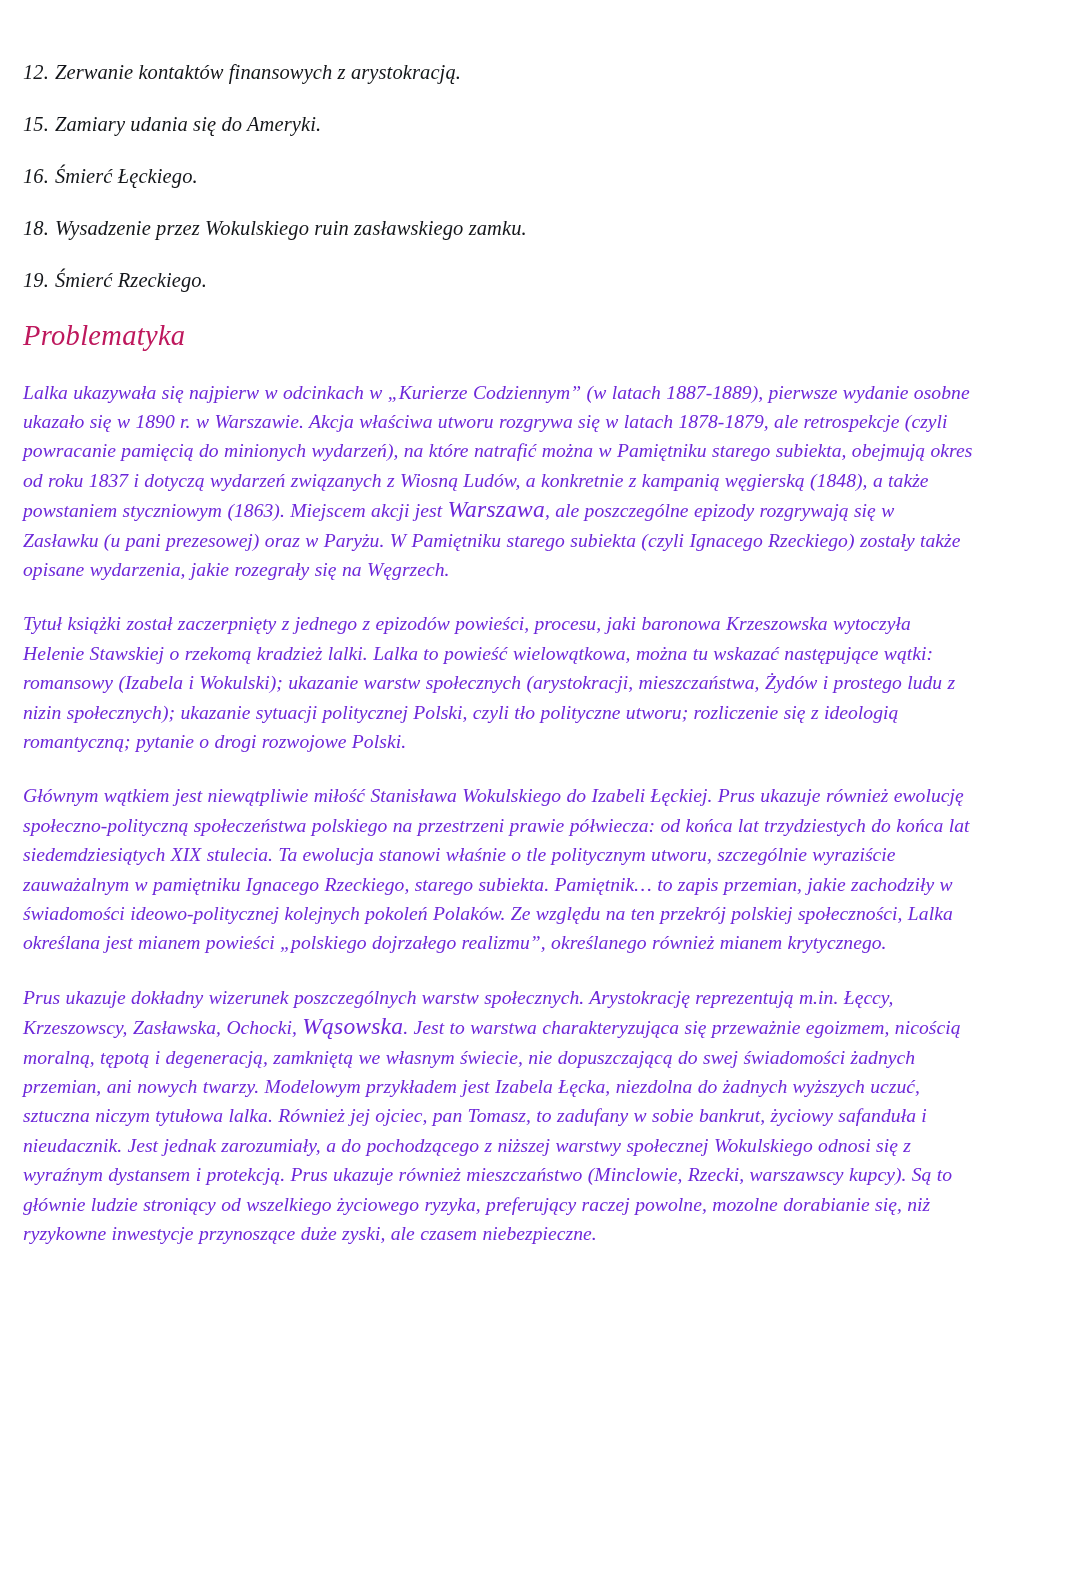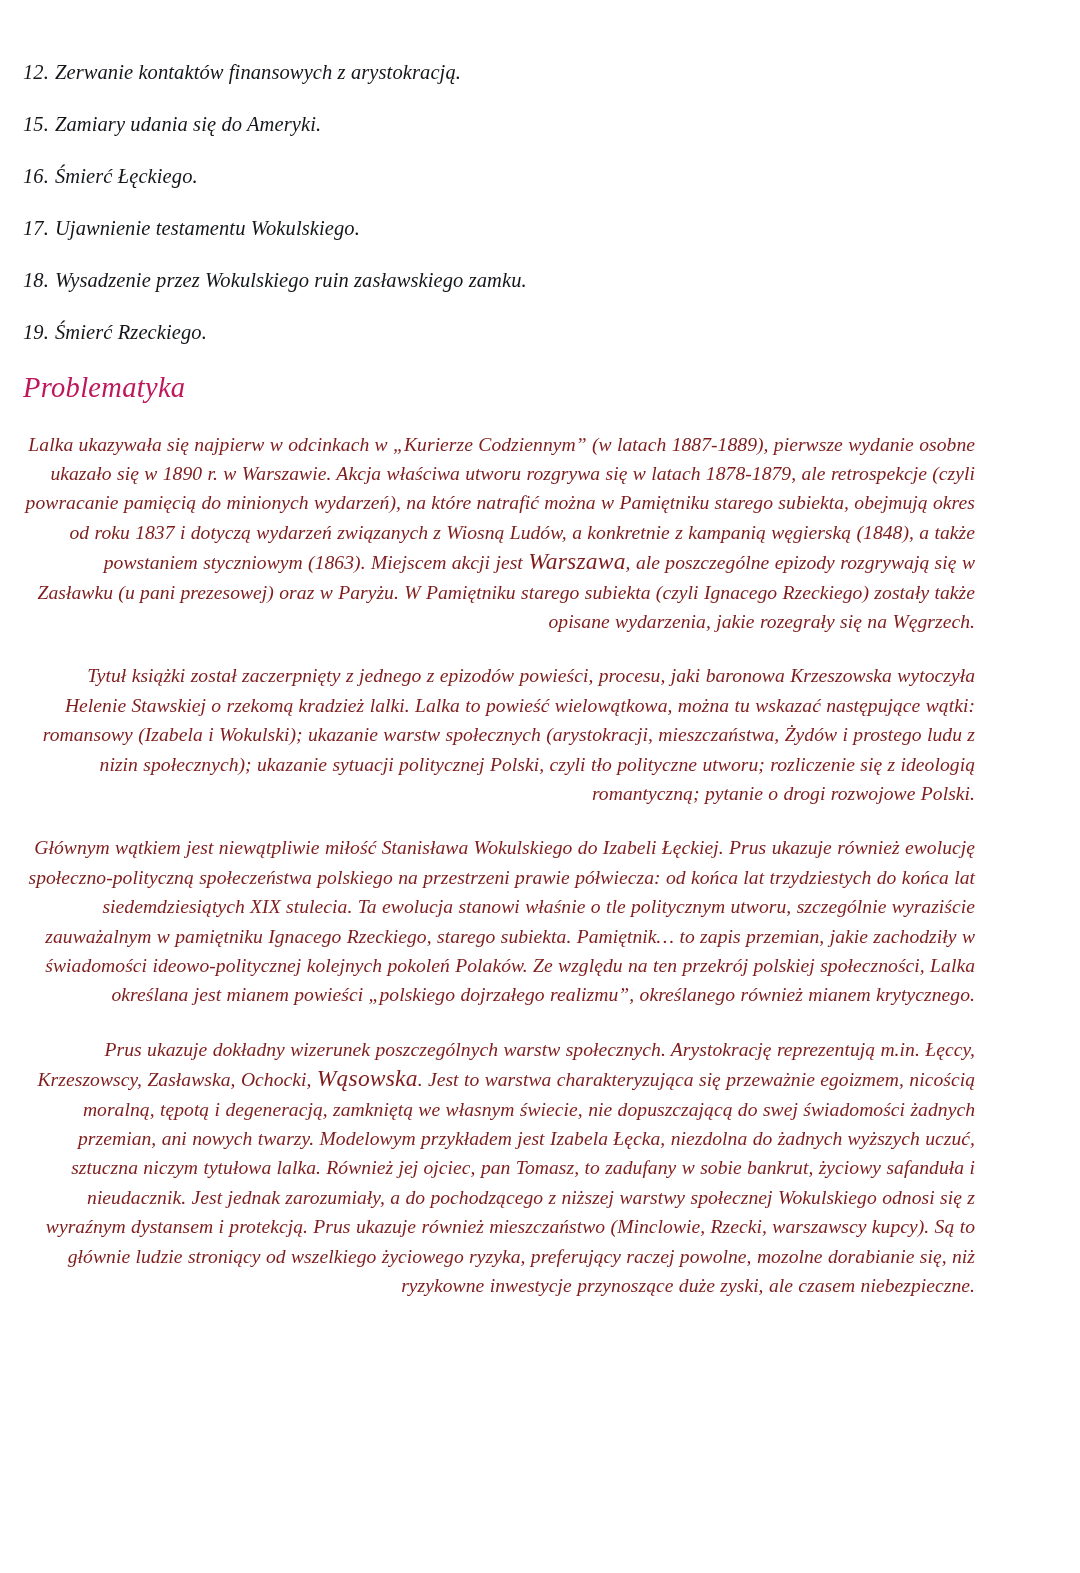--- a/index.html
+++ b/index.html
@@ -58,23 +58,23 @@
   }
 
   
   .body-copy {
     max-width: 952px;
   }
   .para {
     font-style: italic;
     font-size: 19.6px;
     line-height: 29.4px;
-    color: #7f1d1d;
+    color: #6d28d9;
     margin: 0 0 25px 0;
-    text-align: right;
+    text-align: left;
     letter-spacing: 0.05px;
     word-spacing: 0.4px;
   }
   .para:last-child {
     margin-bottom: 0;
   }
   
   .bigword {
     font-size: 23.5px;
     font-style: italic;
@@ -90,23 +90,20 @@
     <li class="outline-item">
       <span class="num">12.</span><span class="txt">Zerwanie kontaktów finansowych z arystokracją.</span>
     </li>
     <li class="outline-item">
       <span class="num">15.</span><span class="txt">Zamiary udania się do Ameryki.</span>
     </li>
     <li class="outline-item">
       <span class="num">16.</span><span class="txt">Śmierć Łęckiego.</span>
     </li>
     <li class="outline-item">
-      <span class="num">17.</span><span class="txt">Ujawnienie testamentu Wokulskiego.</span>
-    </li>
-    <li class="outline-item">
       <span class="num">18.</span><span class="txt">Wysadzenie przez Wokulskiego ruin zasławskiego zamku.</span>
     </li>
     <li class="outline-item">
       <span class="num">19.</span><span class="txt">Śmierć Rzeckiego.</span>
     </li>
   </ol>
 
   <h2 class="section-heading">Problematyka</h2>
 
   <div class="body-copy">

